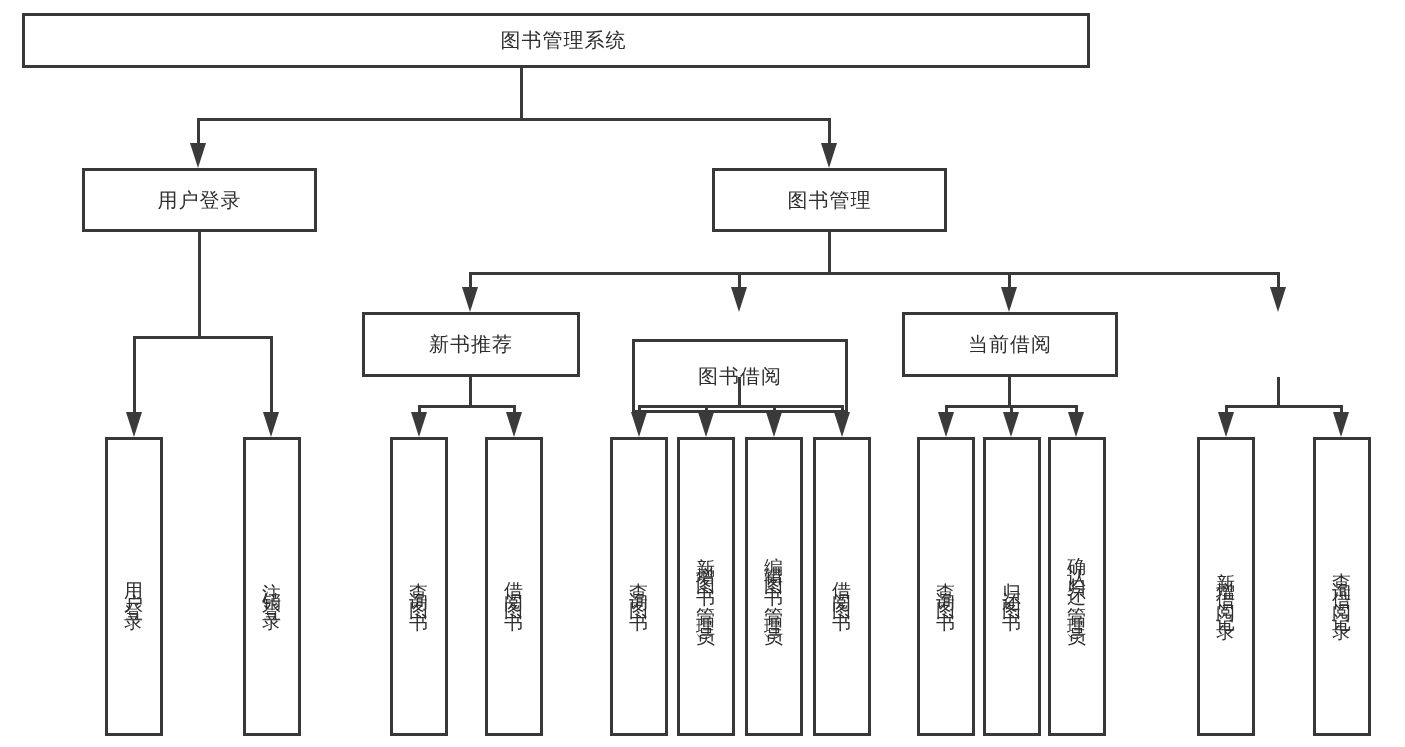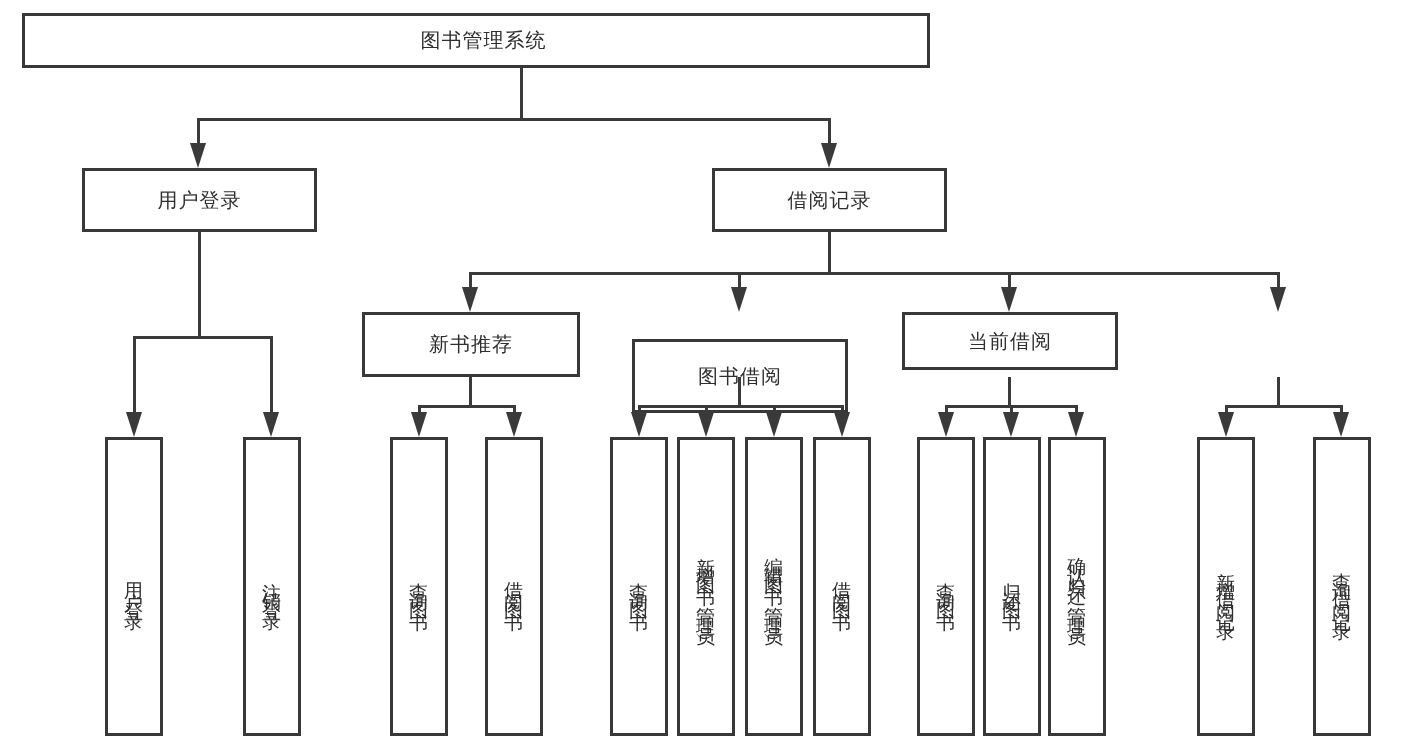--- a/index.html
+++ b/index.html
@@ -36,38 +36,38 @@
     position:absolute;left:1188px;top:716px;font-size:17px;
     color:var(--wm);letter-spacing:0.5px;z-index:5;
     text-shadow:0 1px 1px rgba(255,255,255,0.85);
   }
 </style>
 </head>
 <body>
 
 <div class="canvas">
 
-  <div class="node" style="left:22px;top:13px;width:908px;height:55px;padding-left:15px;">
+  <div class="node" style="left:22px;top:13px;width:1068px;height:55px;padding-left:15px;">
     <span>图书管理系统</span>
   </div>
 
   <div class="node" style="left:82px;top:168px;width:235px;height:64px;">
     <span>用户登录</span>
   </div>
   <div class="node" style="left:712px;top:168px;width:235px;height:64px;">
-    <span>借阅记录</span>
+    <span>图书管理</span>
   </div>
 
   <div class="node" style="left:362px;top:312px;width:218px;height:65px;text-align:center;">
     <span>新书推荐</span>
   </div>
   <div class="node" style="left:632px;top:312px;width:216px;height:74px;margin-top:27px;">
     <span>图书借阅</span>
   </div>
-  <div class="node" style="left:902px;top:312px;width:216px;height:58px;">
+  <div class="node" style="left:902px;top:312px;width:216px;height:65px;">
     <span>当前借阅</span>
   </div>
 
   <div class="node leaf" style="left:105px;">
     <span class="vtext">用户登录</span>
   </div>
   <div class="node leaf" style="left:243px;">
     <span class="vtext">注销登录</span>
   </div>
   <div class="node leaf" style="left:390px;">

